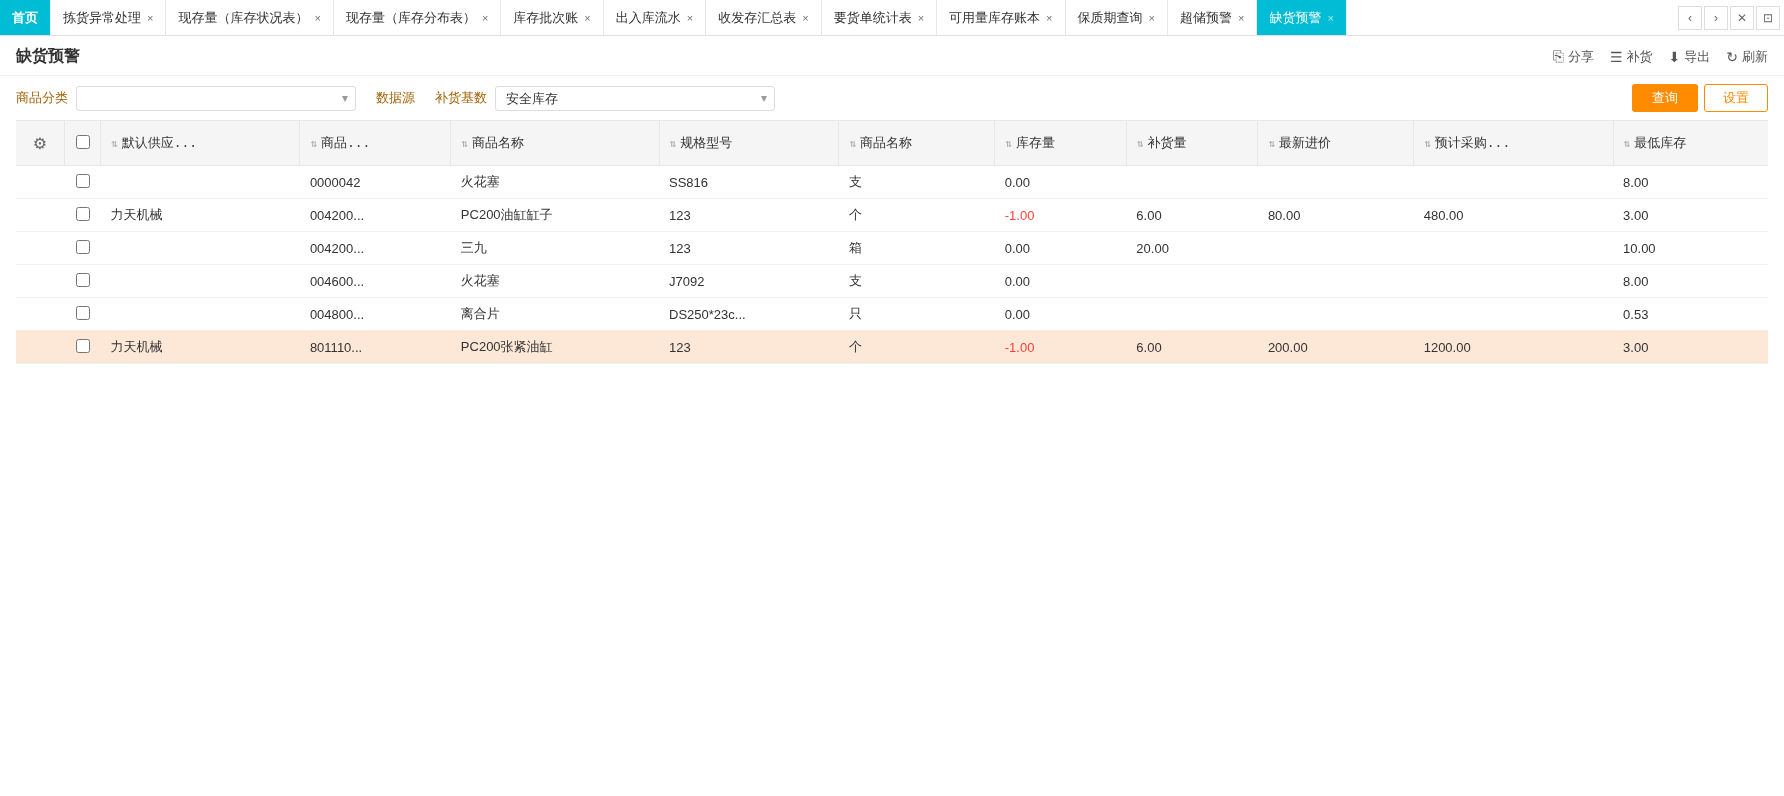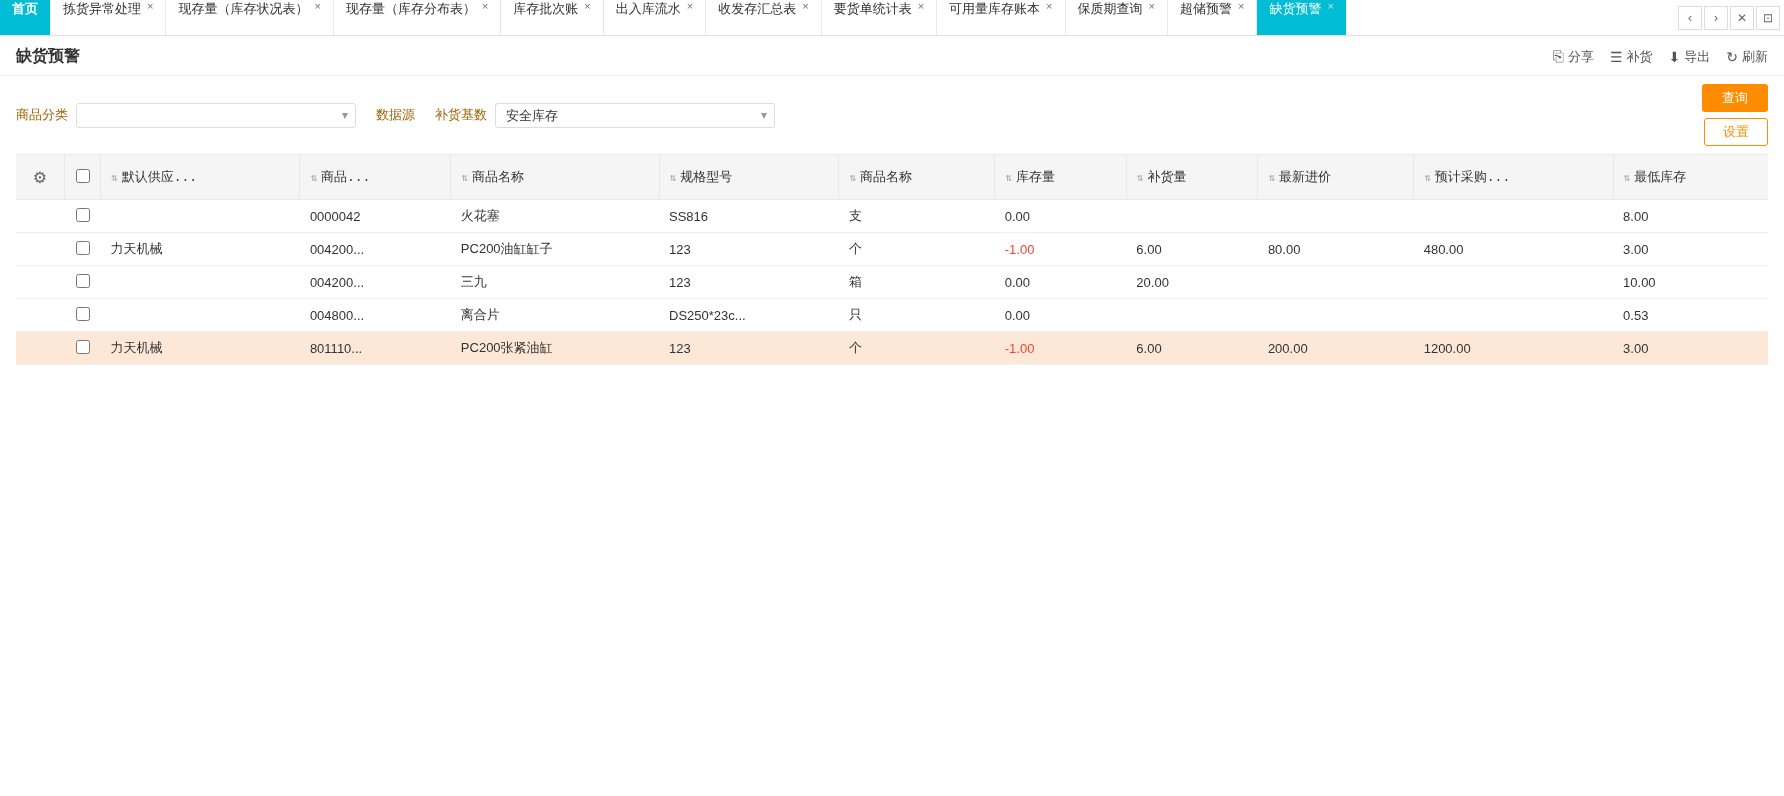--- a/index.html
+++ b/index.html
@@ -9,20 +9,21 @@
     .tab-bar {
       display: flex;
       align-items: center;
       background: #fff;
       border-bottom: 1px solid #e0e0e0;
       height: 36px;
       overflow: hidden;
     }
     .tab-item {
       display: flex;
+      align-items: center;
       padding: 0 12px;
       height: 100%;
       white-space: nowrap;
       cursor: pointer;
       font-size: 13px;
       color: #333;
       border-right: 1px solid #e8e8e8;
       position: relative;
       flex-shrink: 0;
     }
@@ -136,21 +137,21 @@
     .filter-row {
       display: flex;
       align-items: center;
       padding: 8px 16px;
       gap: 20px;
       flex-wrap: nowrap;
     }
     .filter-right-actions {
       margin-left: auto;
       display: flex;
-      flex-direction: column;
+      flex-direction: row;
       gap: 6px;
       align-items: flex-end;
     }
     .btn-query {
       background: #ff8c00;
       color: #fff;
       border: none;
       border-radius: 3px;
       padding: 5px 20px;
       font-size: 13px;
@@ -412,20 +413,34 @@
             <td class="td-right">0.00</td>
             <td class="td-right">20.00</td>
             <td class="td-right"></td>
             <td class="td-right"></td>
             <td class="td-right">10.00</td>
           </tr>
           <tr>
             <td class="td-center"></td>
             <td class="td-center"><input type="checkbox" style=""></td>
             <td></td>
+            <td>004600...</td>
+            <td>火花塞</td>
+            <td>J7092</td>
+            <td>支</td>
+            <td class="td-right">0.00</td>
+            <td class="td-right"></td>
+            <td class="td-right"></td>
+            <td class="td-right"></td>
+            <td class="td-right">8.00</td>
+          </tr>
+          <tr>
+            <td class="td-center"></td>
+            <td class="td-center"><input type="checkbox" style=""></td>
+            <td></td>
             <td>004800...</td>
             <td>离合片</td>
             <td>DS250*23c...</td>
             <td>只</td>
             <td class="td-right">0.00</td>
             <td class="td-right"></td>
             <td class="td-right"></td>
             <td class="td-right"></td>
             <td class="td-right">0.53</td>
           </tr>

